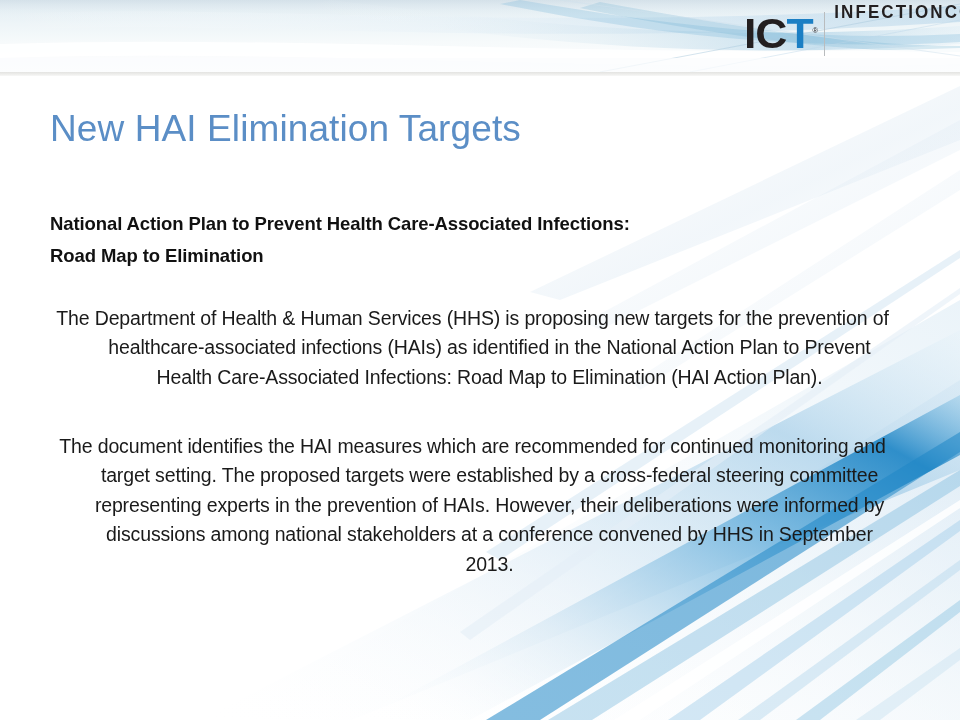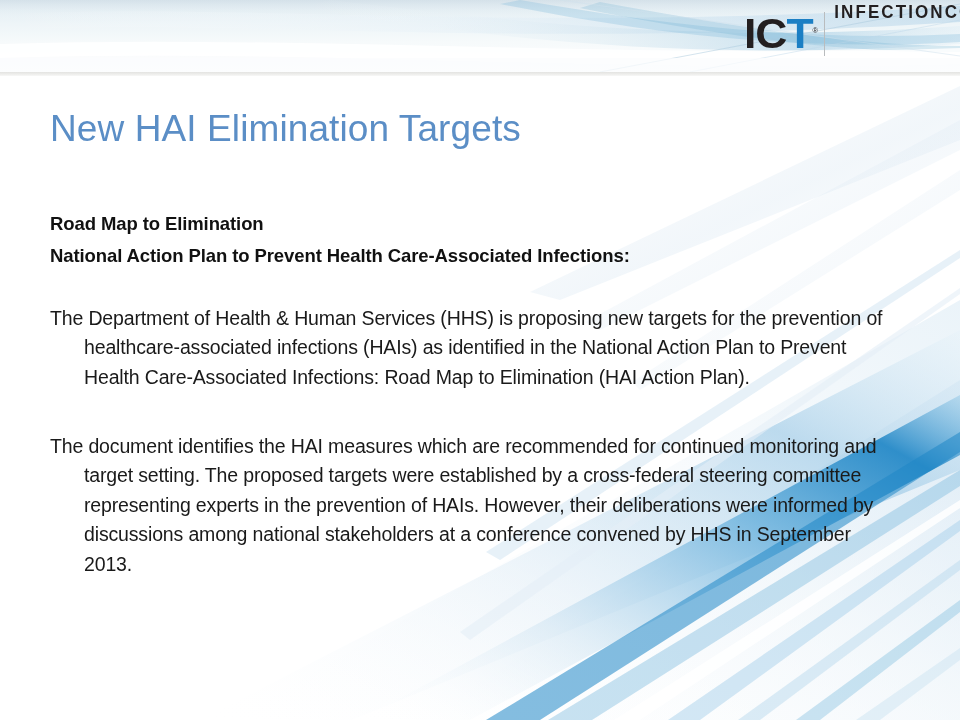--- a/index.html
+++ b/index.html
@@ -147,20 +147,21 @@
     letter-spacing: -0.1px;
   }
 
   .para {
     font-size: 19.5px;
     color: #1a1a1a;
     line-height: 1.51;
     letter-spacing: -0.15px;
     padding-left: 34px;
     text-indent: -34px;
+    text-align: center;
   }
   .para.gap-1 { margin-top: 32px; }
   .para.gap-2 { margin-top: 40px; }
 </style>
 </head>
 <body>
 
 <div class="slide">
 
   <div class="bg-layer">
@@ -265,21 +266,21 @@
       </div>
     </div>
   </div>
   <div class="header-rule"></div>
 
   <div class="content">
 
     <div class="slide-title">New HAI Elimination Targets</div>
 
     <div class="body-block">
+      <div class="lead">National Action Plan to Prevent Health Care-Associated Infections:</div>
       <div class="lead">Road Map to Elimination</div>
-      <div class="lead">National Action Plan to Prevent Health Care-Associated Infections:</div>
 
       <div class="para gap-1">The Department of Health &amp; Human Services (HHS) is proposing new targets for the prevention of healthcare-associated infections (HAIs) as identified in the National Action Plan to Prevent Health Care-Associated Infections: Road Map to Elimination (HAI Action Plan).</div>
       <div class="para gap-2">The document identifies the HAI measures which are recommended for continued monitoring and target setting. The proposed targets were established by a cross-federal steering committee representing experts in the prevention of HAIs. However, their deliberations were informed by discussions among national stakeholders at a conference convened by HHS in September 2013.</div>
     </div>
 
   </div>
 </div>
 
 </body></html>

